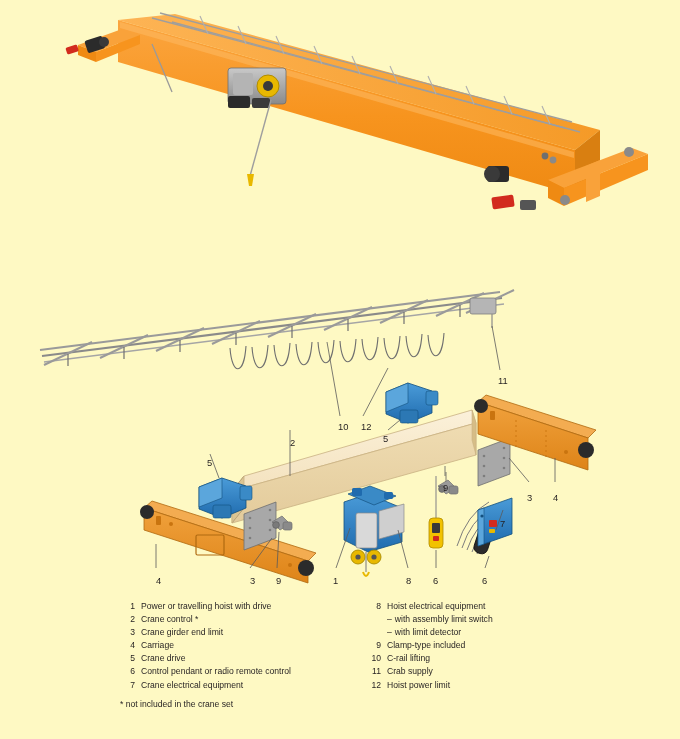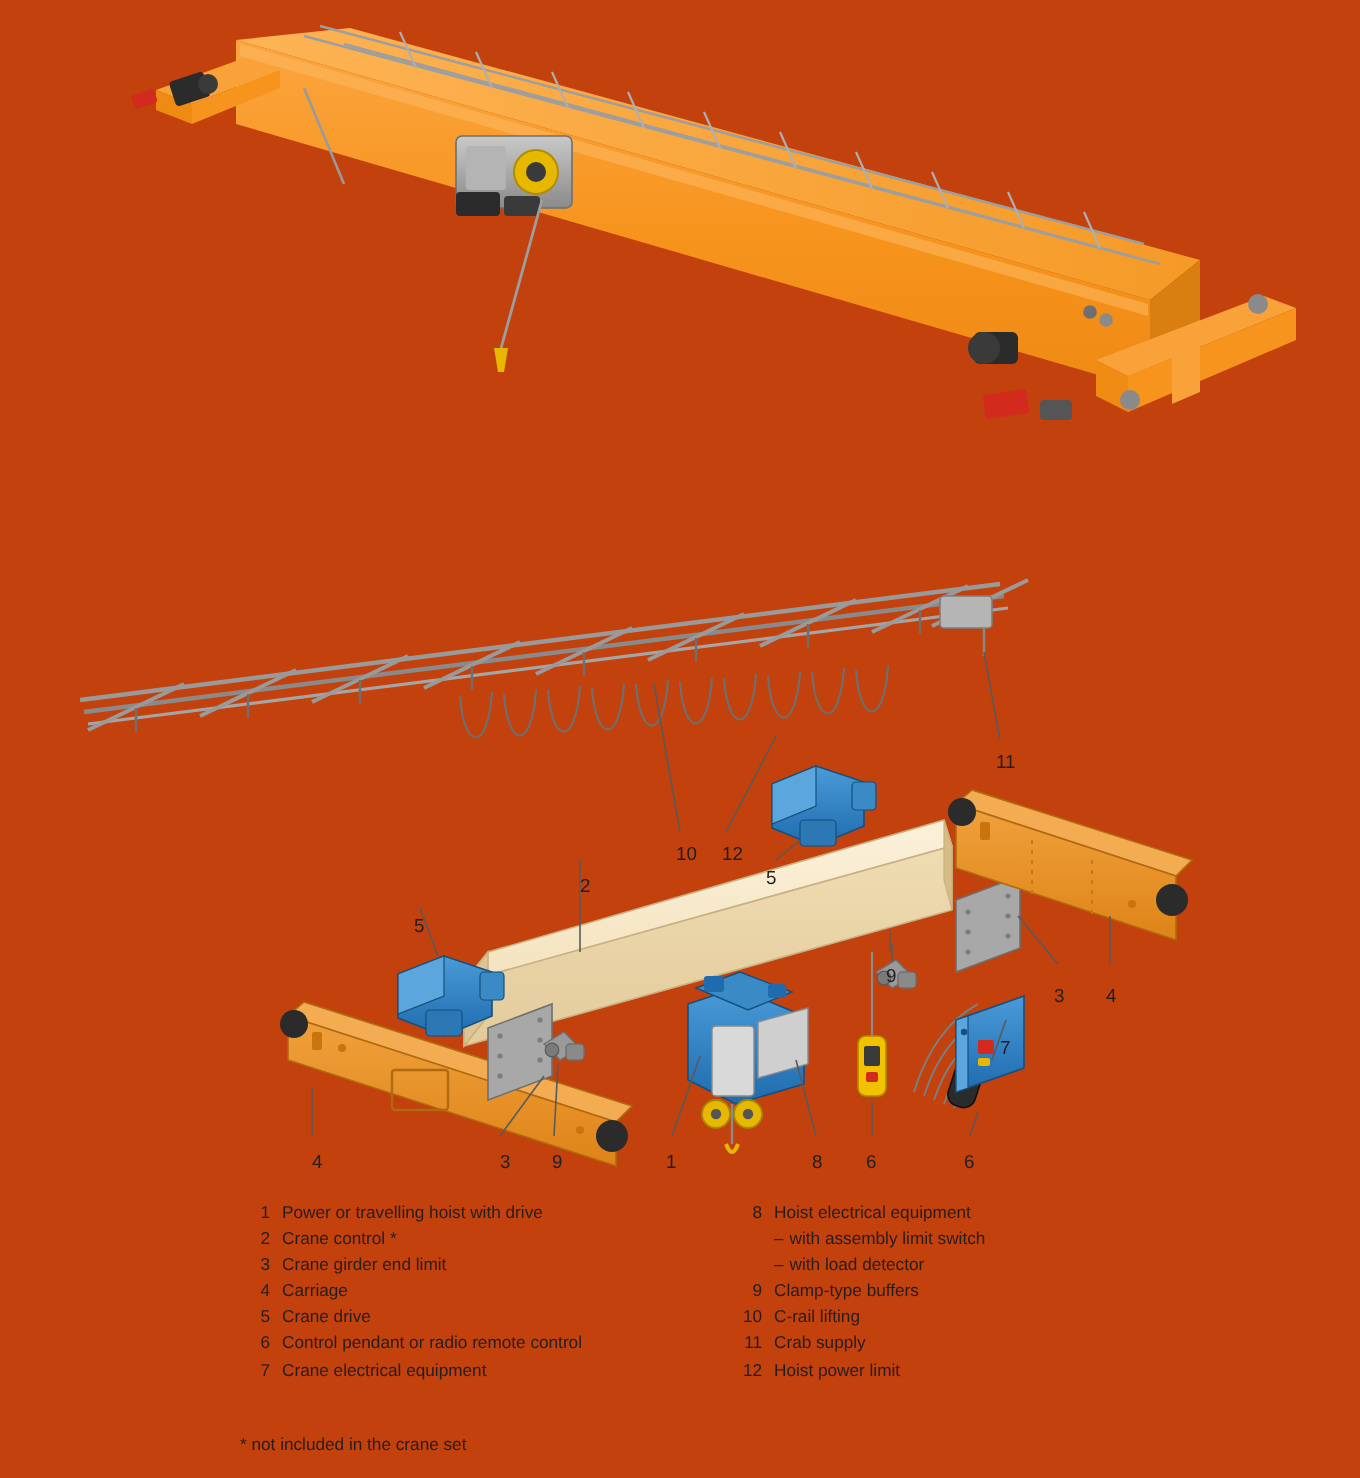--- a/index.html
+++ b/index.html
@@ -12,21 +12,21 @@
     height: 739px;
     font-family: "Liberation Sans", sans-serif;
     color: #1a1a1a;
     overflow: hidden;
     position: relative;
   }
   #page {
     position: relative;
     width: 680px;
     height: 739px;
-    background: #c2410c;
+    background: #fef9c3;
   }
   #figure-assembled {
     position: absolute;
     left: 0px;
     top: 0px;
     width: 680px;
     height: 260px;
   }
   #figure-exploded {
     position: absolute;
@@ -65,21 +65,21 @@
   .legend-sub {
     display: flex;
     align-items: baseline;
     white-space: nowrap;
   }
   .legend-sub .legend-num { visibility: hidden; }
   .legend-dash { margin-right: 3px; }
   #legend-footnote {
     position: absolute;
     left: 120px;
-    top: 121px;
+    top: 103px;
     font-size: 8.6px;
     color: #231f20;
     white-space: nowrap;
   }
   .callout-num {
     position: absolute;
     font-size: 9.4px;
     color: #231f20;
     line-height: 1;
   }
@@ -474,25 +474,25 @@
           <span>Hoist electrical equipment</span>
         </div>
         <div class="legend-sub">
           <span class="legend-num">0</span>
           <span class="legend-dash">–</span>
           <span>with assembly limit switch</span>
         </div>
         <div class="legend-sub">
           <span class="legend-num">0</span>
           <span class="legend-dash">–</span>
-          <span>with load detector</span>
+          <span>with limit detector</span>
         </div>
         <div class="legend-row">
           <span class="legend-num">9</span>
-          <span>Clamp-type buffers</span>
+          <span>Clamp-type included</span>
         </div>
         <div class="legend-row">
           <span class="legend-num">10</span>
           <span>C-rail lifting</span>
         </div>
         <div class="legend-row">
           <span class="legend-num">11</span>
           <span>Crab supply</span>
         </div>
         <div class="legend-row">

